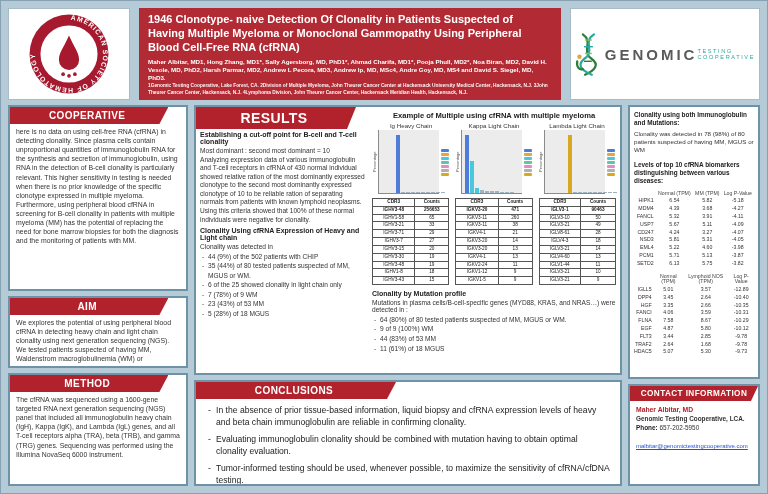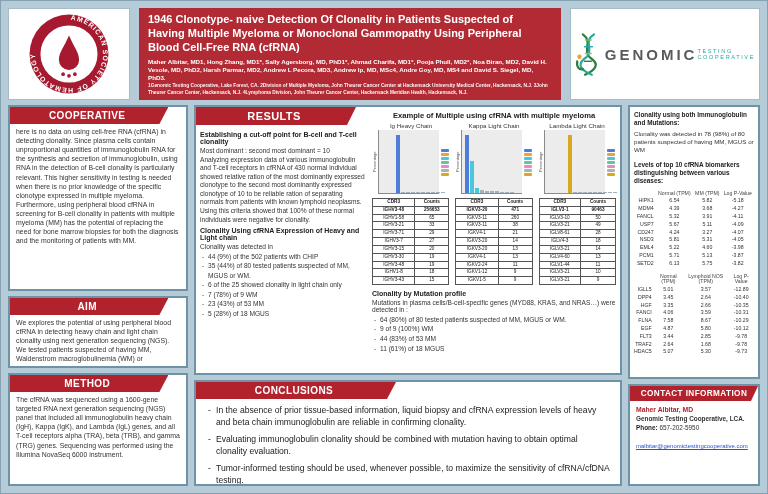--- a/index.html
+++ b/index.html
@@ -22,21 +22,21 @@
   .grid { display:flex; gap:6px; flex:1; min-height:0; }
   .col-left { width:180px; flex:none; display:flex; flex-direction:column; gap:5px; }
   .col-mid { flex:1; display:flex; flex-direction:column; gap:5px; min-width:0; }
   .col-right { width:132px; flex:none; display:flex; flex-direction:column; gap:5px; }
 
   .panel { background:#fff; border:2px solid #6f93a6; overflow:hidden; position:relative; }
 
   .banner { background:#b2222c; color:#fff; font-weight:bold; text-align:center;
             clip-path:polygon(0 0,100% 0,calc(100% - 9px) 100%,0 100%);
             padding:3px 14px 3px 10px; font-size:10px; letter-spacing:.4px; }
-  .banner.small { font-size:11px; }
+  .banner.small { font-size:14px; }
 
   .body-text { font-size:6.9px; line-height:1.32; color:#333; padding:3px 6px 4px 6px; }
 
   .box-intro { height:186px; flex:none; }
   .box-intro .banner { width:90%; }
   .box-aim { height:72px; flex:none; }
   .box-aim .banner { width:90%; }
   .box-method { flex:1; }
   .box-method .banner { width:90%; }
 

